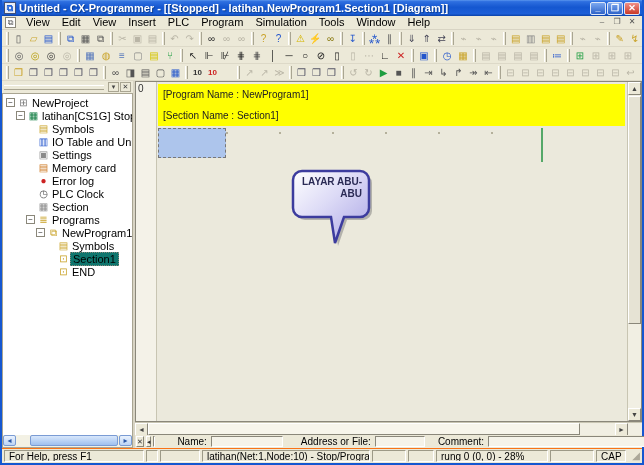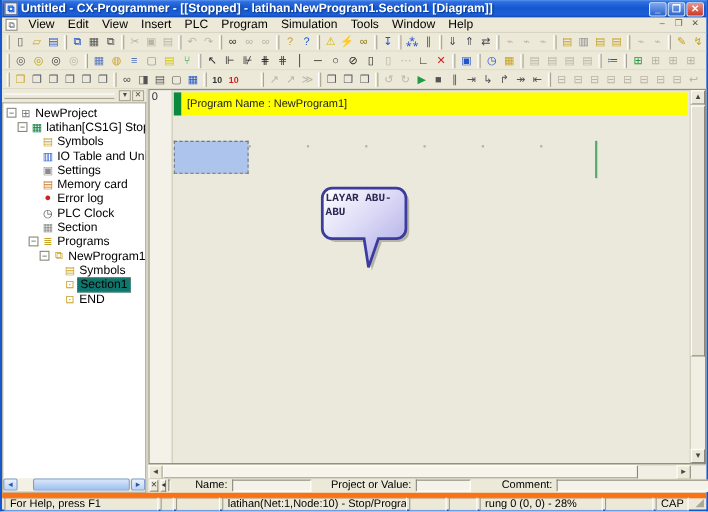--- a/index.html
+++ b/index.html
@@ -66,33 +66,33 @@
   .tab { padding:0 10px 0 6px; background:#F7F5EB; border:1px solid #8A877A; border-top:none;
     clip-path:polygon(0 0,calc(100% - 9px) 0,100% 100%,0 100%); font-size:10px; line-height:12px; }
 
   
   .rightcol { flex:1; display:flex; flex-direction:column; min-width:0; }
   .diagram { flex:1; position:relative; border:1px solid #8A877A; background:#EBE9DC; overflow:hidden; }
   .rungmargin { position:absolute; left:0; top:0; bottom:0; width:21px; background:#F4F2E8;
     border-right:1px solid #C8C5B2; color:#333; font-size:10px; padding:1px 0 0 2px; }
   .dcontent { position:absolute; left:22px; top:0; right:14px; bottom:0; }
   .banner { position:absolute; left:0; top:2px; right:2px; }
-  .brow { display:flex; height:21px; }
+  .brow { display:flex; height:21px;flex-direction:column; }
   .busgreen { width:7px; background:#0A8A3C; }
   .byellow { flex:1; background:#FFFF00; color:#222; font-size:10px; line-height:21px; padding-left:5px;
     white-space:nowrap; overflow:hidden; }
   .selcell { position:absolute; left:0; top:46px; width:68px; height:30px; background:#ADC5EC;
     border:1px dashed #777; }
   .griddot { position:absolute; top:50px; width:2px; height:2px; background:#B4B09B; }
   .rightbus { position:absolute; left:383px; top:46px; width:2px; height:34px; background:#55A868; }
 
   
   .callout { position:absolute; left:128px; top:82px; width:96px; height:82px; }
-  .callout-text { position:absolute; left:10px; top:12px; width:66px; text-align:left;
-    font-weight:bold; font-size:10px; color:#2A2A55; line-height:12px;font-family:Liberation Mono, monospace; }
+  .callout-text { position:absolute; left:10px; top:12px; width:66px; text-align:right;
+    font-weight:bold; font-size:10px; color:#2A2A55; line-height:12px; }
 
   
   .vscroll { position:absolute; right:0; top:0; bottom:0; width:14px; background:#F1EFE3; border-left:1px solid #C8C5B2; }
   .sbtn { width:13px; height:13px; background:#ECE9D8; border:1px solid; border-color:#fff #8A877A #8A877A #fff;
     font-size:7px; line-height:11px; text-align:center; color:#444; }
   .vthumb { position:absolute; top:14px; left:0; width:13px; height:228px; background:#E6E3D4;
     border:1px solid; border-color:#fff #8A877A #8A877A #fff; }
   .vbottom { position:absolute; bottom:0; left:0; }
   .diaghscroll { height:13px; flex:0 0 13px; display:flex; background:#F1EFE3; border-top:1px solid #C8C5B2; }
   .hthumb { width:432px; height:12px; background:#F7F5EB; border:1px solid; border-color:#fff #8A877A #8A877A #fff; }
@@ -101,21 +101,21 @@
   
   .fieldsrow { height:13px; flex:0 0 13px; display:flex; align-items:center; background:#ECE9D8; padding-left:1px; }
   .minibtn { width:12px; height:11px; border:1px solid; border-color:#fff #8A877A #8A877A #fff; background:#ECE9D8;
     font-size:7px; line-height:9px; text-align:center; color:#333; margin-right:2px; }
   .fbox { height:11px; border:1px solid; border-color:#8A877A #fff #fff #8A877A; background:#ECE9D8; }
   .flabel { font-size:10px; color:#000; padding:0 4px; white-space:nowrap; }
   .finput { height:11px; border:1px solid; border-color:#8A877A #fff #fff #8A877A; background:#F5F3E9; }
 
   
   .statusbar { height:15px; flex:0 0 15px; display:flex; align-items:center; background:#ECE9D8;
-    border-top:5px solid #f97316; padding:1px 2px; gap:2px; }
+    border-top:1px solid #f97316; padding:1px 2px; gap:2px; }
   .scell { height:12px; border:1px solid; border-color:#9D9A87 #FFF #FFF #9D9A87; font-size:10px;
     line-height:11px; padding:0 4px; white-space:nowrap; overflow:hidden; color:#000; }
   .grip3 { width:12px; height:12px; color:#ACA899; font-size:10px; line-height:12px; text-align:right; }
 </style>
 </head>
 <body>
 
 <div class="window">
 
   <div class="titlebar">
@@ -374,20 +374,24 @@
       <div class="diagram">
         <div class="rungmargin">
           <span>0</span>
         </div>
         <div class="dcontent">
           <div class="banner">
             <div class="brow">
               <div class="busgreen"></div>
               <div class="byellow">[Program Name : NewProgram1]</div>
             </div>
+            <div class="brow">
+              <div class="busgreen"></div>
+              <div class="byellow">[Section Name : Section1]</div>
+            </div>
           </div>
           <div class="selcell"></div>
           <div id="dots">
               <div class="griddot" style="left: 68px;"></div>
               <div class="griddot" style="left: 121px;"></div>
               <div class="griddot" style="left: 174px;"></div>
               <div class="griddot" style="left: 227px;"></div>
               <div class="griddot" style="left: 280px;"></div>
               <div class="griddot" style="left: 333px;"></div>
             </div>
@@ -423,23 +427,23 @@
         <div class="sbtn">►</div>
         <div style="width:14px"></div>
       </div>
 
       <div class="fieldsrow">
         <span class="minibtn">✕</span>
         <span class="minibtn">◂</span>
         <span class="fbox" style="width:30px"></span>
         <span class="flabel" style="margin-left:18px">Name:</span>
         <input class="finput" style="width: 72px;" value="">
-        <span class="flabel" style="margin-left:14px">Project or Value:</span>
+        <span class="flabel" style="margin-left:14px">Address or File:</span>
         <input class="finput" style="width: 50px;" value="">
-        <span class="flabel" style="margin-left:24px">Comment:</span>
+        <span class="flabel" style="margin-left:9px">Comment:</span>
         <input class="finput" style="flex: 1 1 0%; margin-right: 3px;" value="">
       </div>
     </div>
   </div>
 
   <div class="statusbar">
     <span class="scell" style="flex:1">For Help, press F1</span>
     <span class="scell" style="width:12px"></span>
     <span class="scell" style="width:40px"></span>
     <span class="scell" style="width:168px">latihan(Net:1,Node:10) - Stop/Program Mode</span>

